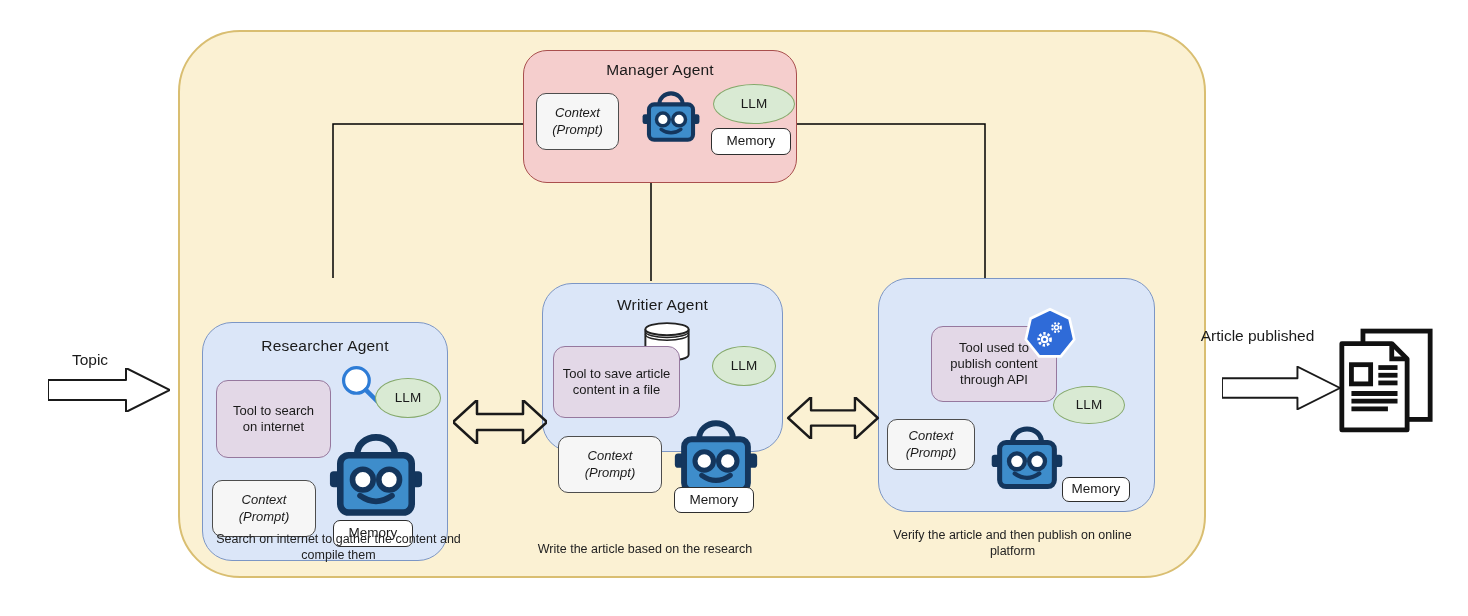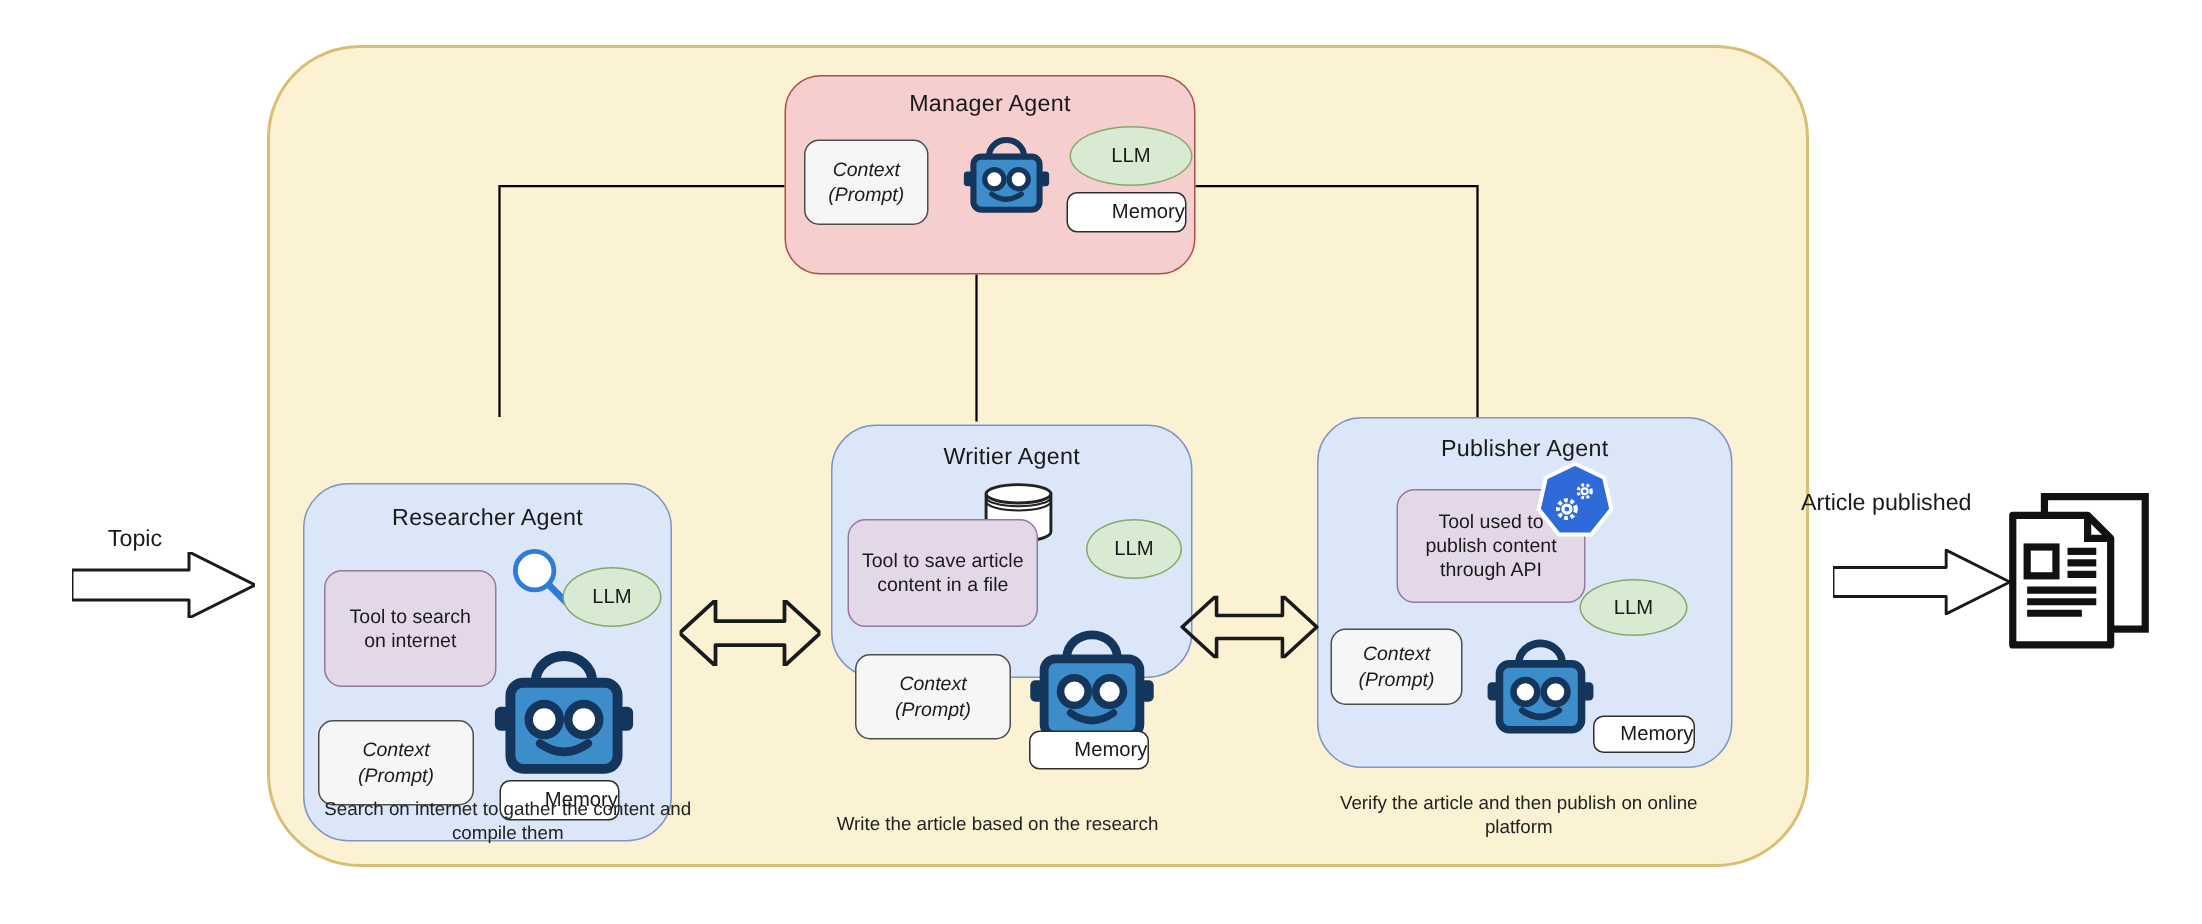--- a/index.html
+++ b/index.html
@@ -14,30 +14,30 @@
     background:#FBF1D3;border:2px solid #D9BE71;border-radius:62px;
     box-sizing:border-box;
   }
 
   
   .card{box-sizing:border-box;border-radius:26px;}
   .card-manager{left:523px;top:50px;width:274px;height:133px;
     background:#F5CECD;border:1.6px solid #A94F4D;border-radius:24px;}
   .card-agent{background:#DBE6F8;border:1.6px solid #7C96C5;border-radius:30px;}
   .card-researcher{left:202px;top:278px;width:246px;height:239px;margin-top:44px;}
-  .card-writier{left:542px;top:283px;width:241px;height:169px;margin-left:12px;}
+  .card-writier{left:542px;top:283px;width:241px;height:169px;}
   .card-publisher{left:878px;top:278px;width:277px;height:234px;}
 
   .card-title{left:0;top:10px;width:100%;text-align:center;font-size:15.5px;
     font-weight:500;letter-spacing:.2px;}
 
   .subbox{box-sizing:border-box;display:flex;align-items:center;justify-content:center;
     text-align:center;font-size:13px;line-height:1.25;}
   .context-box{background:#F6F6F6;border:1.5px solid #4d4d4d;border-radius:10px;padding:2px 6px;font-style:italic;}
-  .memory-box{background:#ffffff;border:1.6px solid #2e2e2e;border-radius:7px;font-size:13.5px;justify-content:flex-end;}
+  .memory-box{background:#ffffff;border:1.6px solid #2e2e2e;border-radius:7px;font-size:13.5px;}
   .tool-box{background:#E3D8E7;border:1.5px solid #96789E;border-radius:12px;padding:2px 8px;}
   .llm-ellipse{background:#D9EAD3;border:1.5px solid #85A96B;border-radius:50%;font-size:13.5px;}
 
   .card-caption{font-size:12.5px;text-align:center;line-height:1.3;color:#222;}
   .io-label{font-size:15.5px;text-align:center;line-height:1.25;}
 
   svg{display:block;}
 </style>
 </head>
 <body>
@@ -160,24 +160,23 @@
     <svg class="abs" style="left:131px;top:130px;" width="84" height="84">
         <use href="#sym-robot"></use>
       </svg>
     <div class="abs subbox context-box" style="left:15px;top:152px;width:104px;height:57px;">
       <span>Context (Prompt)</span>
     </div>
     <div class="abs subbox memory-box" style="left:131px;top:203px;width:80px;height:26px;">
       <span>Memory</span>
     </div>
   </div>
-  <div class="abs card-caption" style="left:525px;top:541px;width:280px;">Write the article based on the research</div>
+  <div class="abs card-caption" style="left:505px;top:541px;width:280px;">Write the article based on the research</div>
 
   <div class="abs card card-agent card-publisher">
-    <div class="abs card-title" style="top:12px;">Publisher Agent</div>
     <div class="abs subbox tool-box" style="left:52px;top:47px;width:126px;height:76px;justify-content:flex-end;">
       <span>Tool used to publish content through API</span>
     </div>
     <svg class="abs" style="left:144px;top:28px;" width="54" height="54">
         <use href="#sym-apihex"></use>
       </svg>
     <div class="abs subbox llm-ellipse" style="left:174px;top:107px;width:72px;height:38px;">
       <span>LLM</span>
     </div>
     <div class="abs subbox context-box" style="left:8px;top:140px;width:88px;height:51px;">

